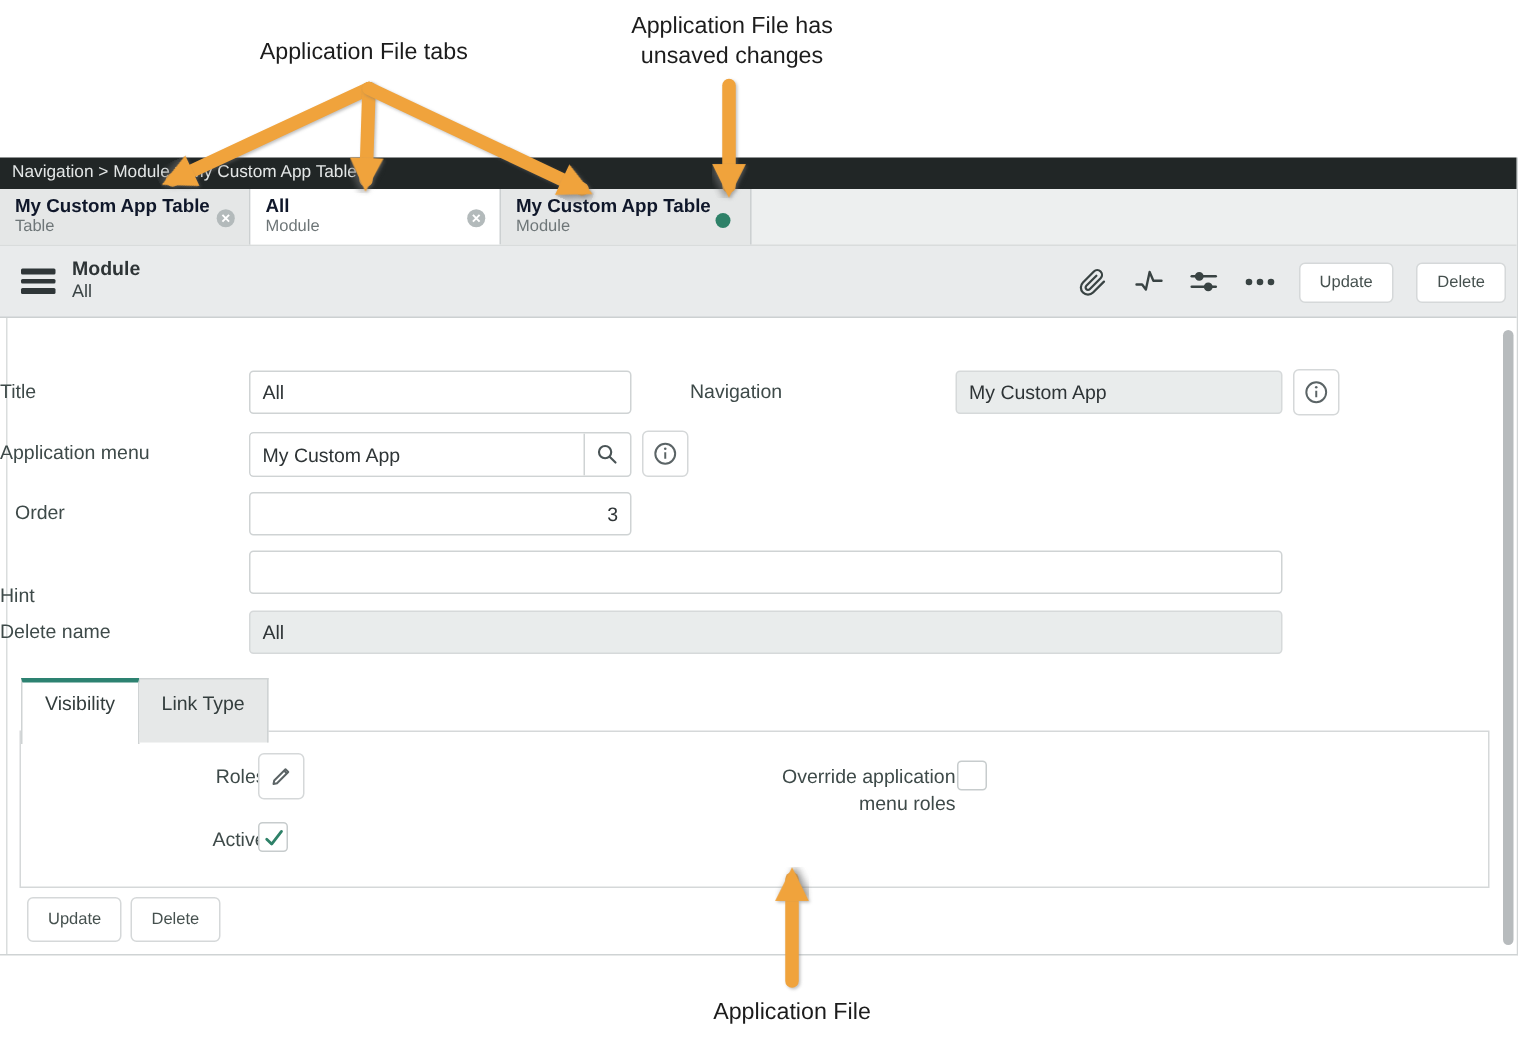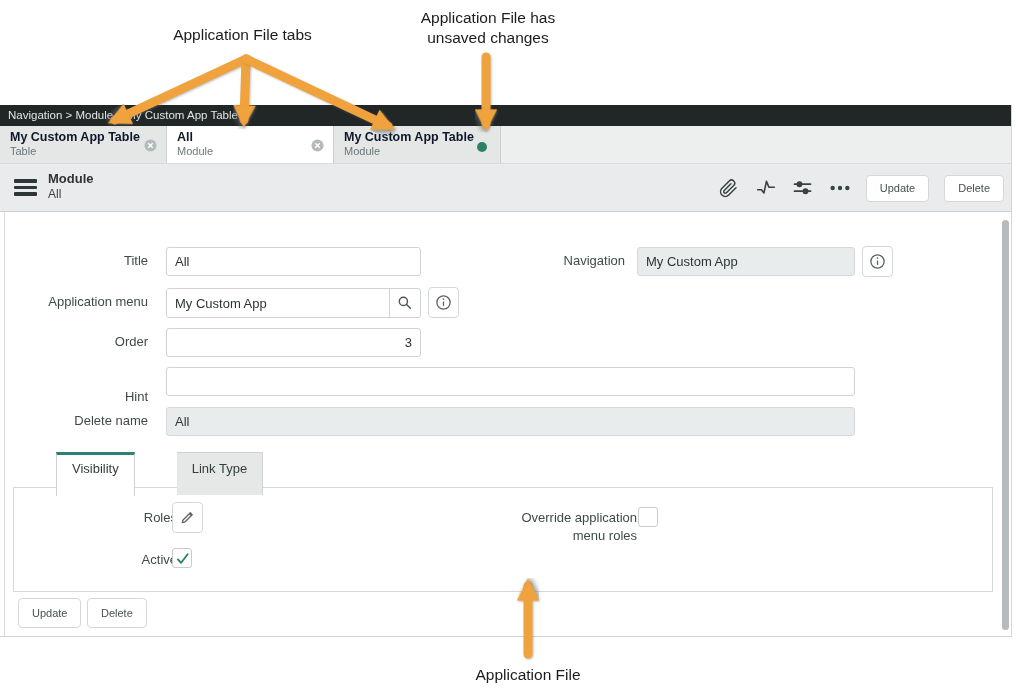--- a/index.html
+++ b/index.html
@@ -40,36 +40,36 @@
   .hicon { width:22px; height:22px; display:flex; align-items:center; justify-content:center; color:#39settings4343; color:#394343; cursor:pointer; }
 
   .btn { background:#fff; border:1px solid #d5d8d9; border-radius:4px; color:#46514f; font-size:11px;
          font-family:"Liberation Sans", sans-serif; height:27px; padding:0 13px; cursor:pointer; }
 
   
   .form-body { position:relative; height:424px; background:#fff; }
   .edge-left { position:absolute; left:4px; top:0; height:100%; border-left:1px solid #dadddd; }
   .scroll-thumb { position:absolute; right:2px; top:8px; width:7px; height:410px; background:#b7bbbd; border-radius:4px; cursor:pointer; }
 
-  .flabel { position:absolute; font-size:13px; color:#3e4a49; text-align:right; }
+  .flabel { position:absolute; font-size:13px; color:#3e4a49; }
   .finput { position:absolute; height:29px; border:1px solid #cfd3d4; border-radius:3px; font-size:13px;
             font-family:"Liberation Sans", sans-serif; color:#2e3436; padding:0 8px; background:#fff; }
   .finput.ro { background:#e9ecec; border-color:#d6d9da; }
   .num { text-align:right; }
 
   .lookup { position:absolute; display:flex; height:30px; border:1px solid #cfd3d4; border-radius:3px; background:#fff; overflow:hidden; }
   .lookup input { flex:1; border:0; outline:0; font-size:13px; font-family:"Liberation Sans", sans-serif; color:#2e3436; padding:0 8px; }
   .lookup .seg { width:31px; border-left:1px solid #cfd3d4; display:flex; align-items:center; justify-content:center; cursor:pointer; color:#4a5456; }
 
   .sq-btn { position:absolute; width:31px; height:31px; background:#fff; border:1px solid #d5d8d9; border-radius:4px;
             display:flex; align-items:center; justify-content:center; color:#5b6466; cursor:pointer; }
 
   
   .sec-tabs { position:absolute; left:14px; top:240px; display:flex; z-index:2; }
-  .sec-tab { font-size:13px; color:#333d3d; padding:8px 15px 19px; cursor:pointer;margin-left:42px; }
+  .sec-tab { font-size:13px; color:#333d3d; padding:8px 15px 19px; cursor:pointer; }
   .sec-tab.active { background:#fff; border:1px solid #cfd3d4; border-bottom:0; border-top:3px solid #2D8271; padding-top:6px; margin-bottom:-1px; }
   .sec-tab.inactive { background:#e6e8e8; border:1px solid #cfd3d4; border-bottom:0; border-left:0; }
   .sec-panel { position:absolute; left:13px; top:275px; width:980px; height:105px; border:1px solid #d5d8d9; background:#fff; }
   .plabel { position:absolute; font-size:13px; color:#3e4a49; text-align:right; line-height:18px; }
   .checkbox { position:absolute; width:20px; height:20px; border:1px solid #c7cccd; border-radius:3px; background:#fff;
               display:flex; align-items:center; justify-content:center; cursor:pointer; }
 
   .form-footer-btn { position:absolute; top:386px; height:30px; }
 </style>
 </head>

